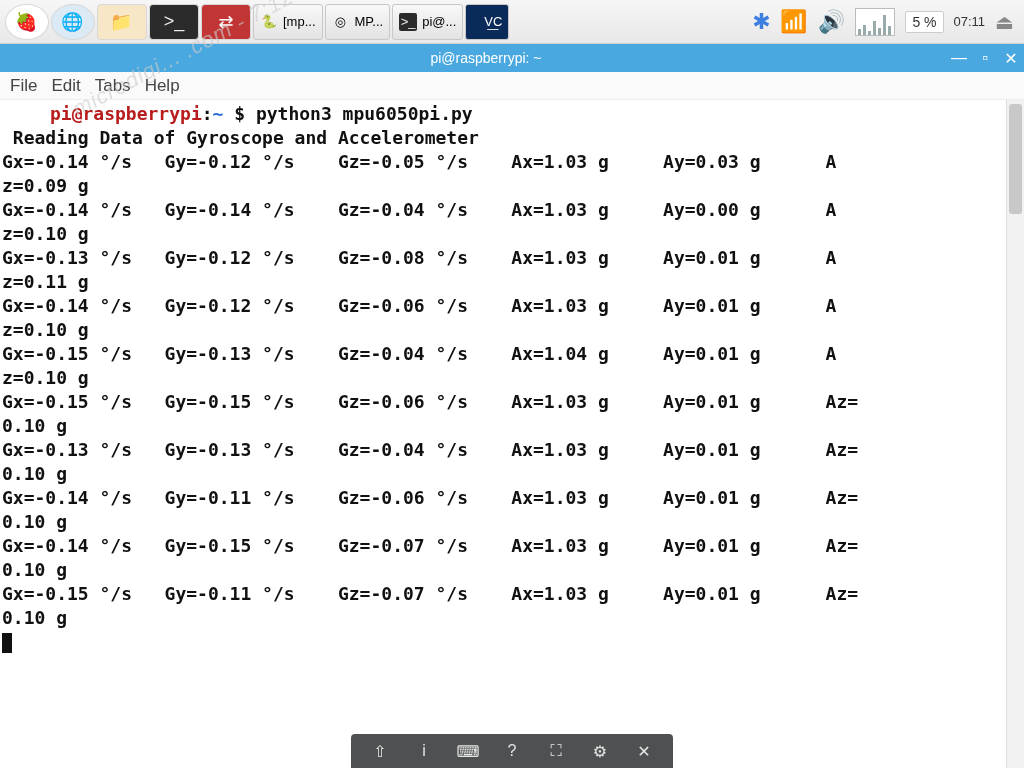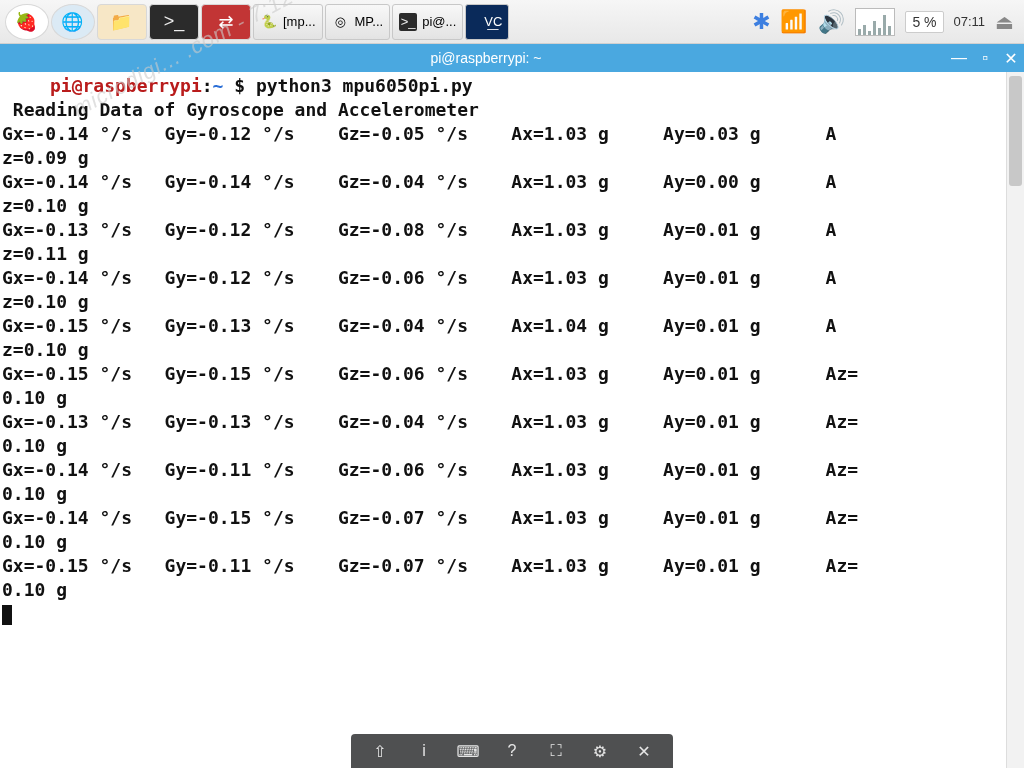--- a/index.html
+++ b/index.html
@@ -100,20 +100,26 @@
 </div>
 
 <div class="window">
   <div class="titlebar">
     <span style="width:26px"></span>
     <span class="title">pi@raspberrypi: ~</span>
     <span class="wbtn">—</span>
     <span class="wbtn">▫</span>
     <span class="wbtn">✕</span>
   </div>
+  <div class="menubar">
+    <span>File</span>
+    <span>Edit</span>
+    <span>Tabs</span>
+    <span>Help</span>
+  </div>
   <div class="term-wrap">
     <div class="terminal" id="term"><span class="prompt-user">pi@raspberrypi</span>:<span class="prompt-path">~</span> $ python3 mpu6050pi.py
  Reading Data of Gyroscope and Accelerometer
 Gx=-0.14 °/s   Gy=-0.12 °/s    Gz=-0.05 °/s    Ax=1.03 g     Ay=0.03 g      A
 z=0.09 g
 Gx=-0.14 °/s   Gy=-0.14 °/s    Gz=-0.04 °/s    Ax=1.03 g     Ay=0.00 g      A
 z=0.10 g
 Gx=-0.13 °/s   Gy=-0.12 °/s    Gz=-0.08 °/s    Ax=1.03 g     Ay=0.01 g      A
 z=0.11 g
 Gx=-0.14 °/s   Gy=-0.12 °/s    Gz=-0.06 °/s    Ax=1.03 g     Ay=0.01 g      A

